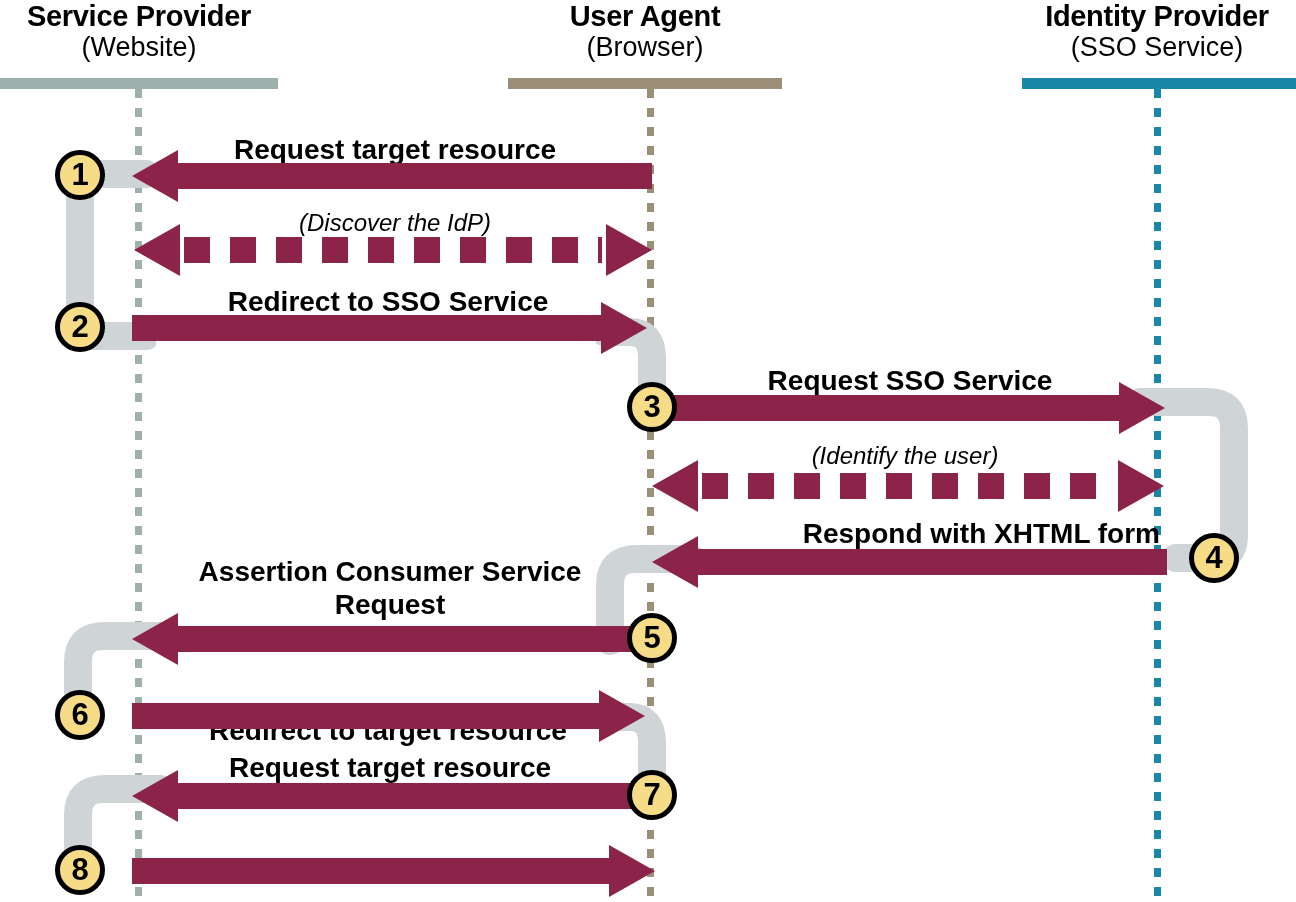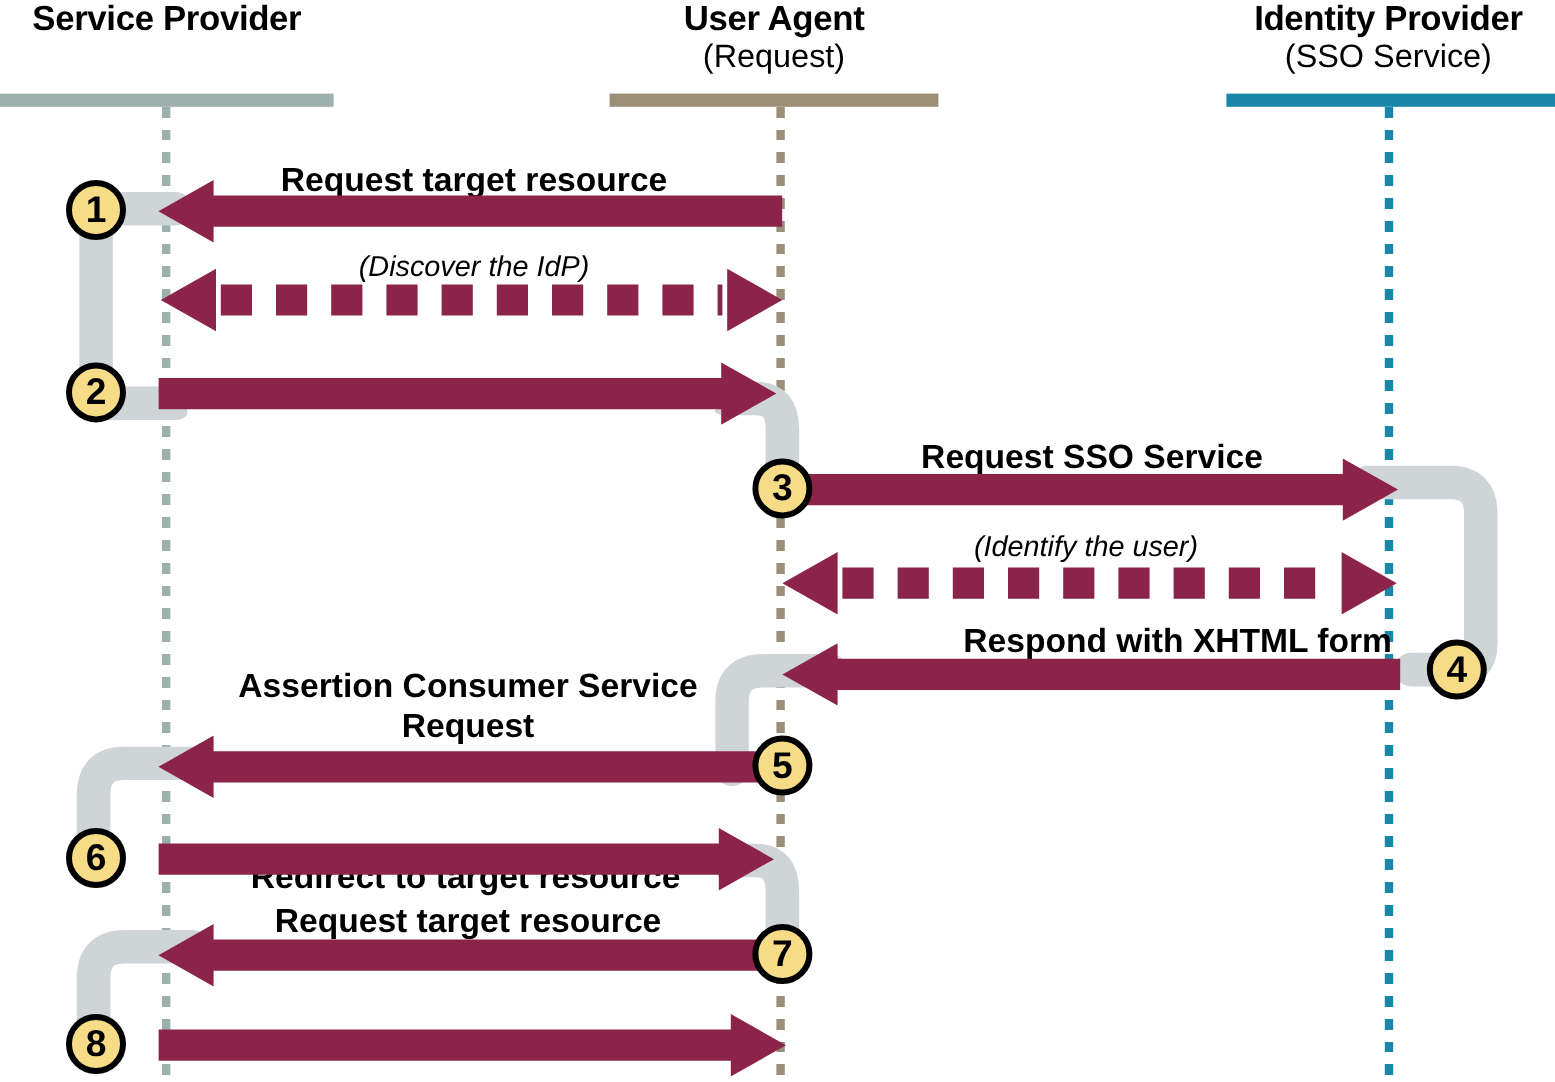--- a/index.html
+++ b/index.html
@@ -80,26 +80,27 @@
     z-index:6;
   }
 </style>
 </head>
 <body>
 
 <div id="stage">
 
   <div class="col-head" style="left:0px; top:2px; width:278px;">
     <div class="col-title">Service Provider</div>
+    <div class="col-sub">(Website)</div>
   </div>
   <div class="head-bar" style="left:0px; top:78px; width:278px; background:#9DB0AC;"></div>
 
   <div class="col-head" style="left:508px; top:2px; width:274px;">
     <div class="col-title">User Agent</div>
-    <div class="col-sub">(Request)</div>
+    <div class="col-sub">(Browser)</div>
   </div>
   <div class="head-bar" style="left:508px; top:78px; width:274px; background:#9C8F77;"></div>
 
   <div class="col-head" style="left:1018px; top:2px; width:278px;">
     <div class="col-title">Identity Provider</div>
     <div class="col-sub">(SSO Service)</div>
   </div>
   <div class="head-bar" style="left:1022px; top:78px; width:274px; background:#1B87A8;"></div>
 
   <div class="lifeline" style="left:135px; top:89px; height:813px;
@@ -160,20 +161,21 @@
 
   <div class="msg-label note" style="left:140px; top:209px; width:510px;">(Discover the IdP)</div>
   <div class="arrow" style="left:134px; top:224px; z-index:4;">
     <svg width="518" height="52" viewBox="0 0 518 52">
       <polygon points="0,26 46,0 46,52" fill="#8C2449"></polygon>
       <polygon points="518,26 472,0 472,52" fill="#8C2449"></polygon>
       <line x1="50" y1="26" x2="468" y2="26" stroke="#8C2449" stroke-width="26" stroke-dasharray="26 20"></line>
     </svg>
   </div>
 
+  <div class="msg-label" style="left:138px; top:286px; width:500px;">Redirect to SSO Service</div>
   <div class="arrow" style="left:132px; top:302px; z-index:4;">
     <svg width="515" height="52" viewBox="0 0 515 52">
       <polygon points="515,26 469,0 469,13 0,13 0,39 469,39 469,52" fill="#8C2449"></polygon>
     </svg>
   </div>
 
   <div class="msg-label" style="left:660px; top:365px; width:500px;">Request SSO Service</div>
   <div class="arrow" style="left:650px; top:382px; z-index:4;">
     <svg width="515" height="52" viewBox="0 0 515 52">
       <polygon points="515,26 469,0 469,13 0,13 0,39 469,39 469,52" fill="#8C2449"></polygon>

